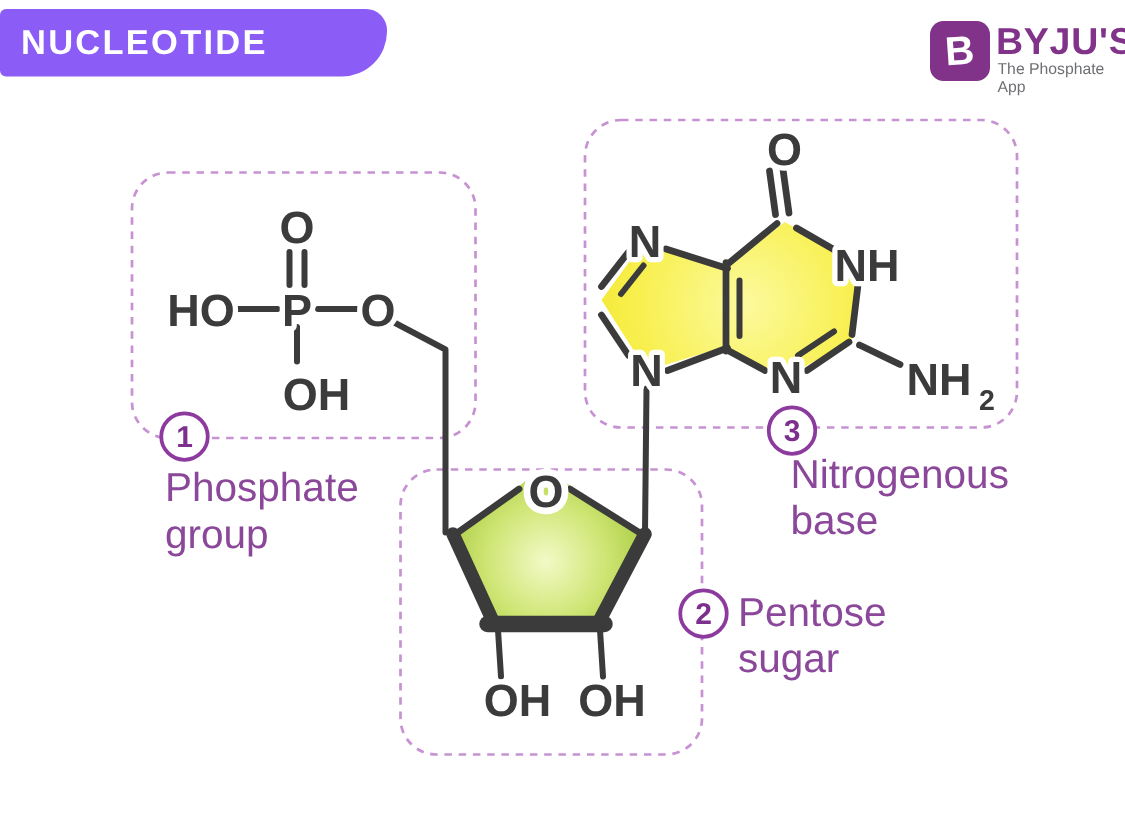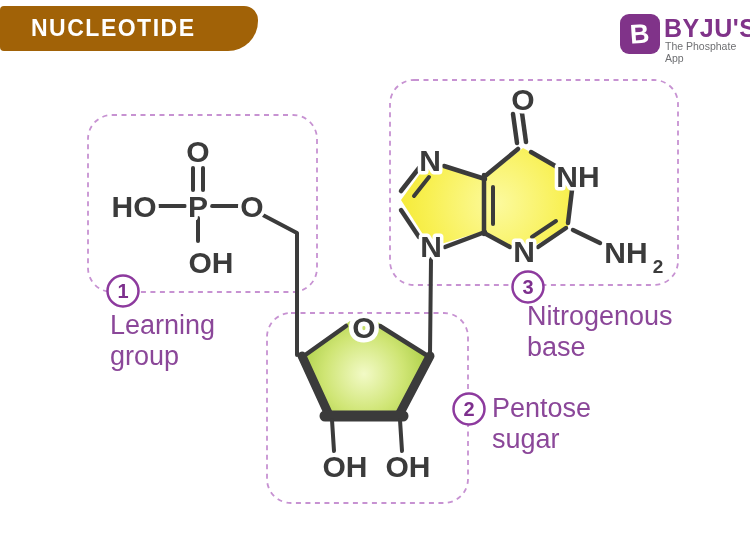--- a/index.html
+++ b/index.html
@@ -3,22 +3,22 @@
 <meta charset="utf-8">
 <style>
   html,body { margin:0; padding:0; background:#ffffff; }
   #stage {
     position:relative; width:750px; height:556px; background:#ffffff;
     font-family:"Liberation Sans", sans-serif; overflow:hidden;
   }
   
   #banner {
     position:absolute; left:0; top:6px; width:258px; height:45px;
-    background:#a16207; border-radius:4px 14px 30px 4px;
-    display:flex; align-items:center; padding-left:31px; box-sizing:border-box;
+    background:#8b5cf6; border-radius:4px 14px 30px 4px;
+    display:flex; align-items:center; padding-left:14px; box-sizing:border-box;
   }
   #banner .title {
     color:#ffffff; font-size:23px; font-weight:bold; letter-spacing:1.5px;
   }
   
   #logo { position:absolute; left:619px; top:13px; width:130px; height:46px; }
   #logo .bbox {
     position:absolute; left:1px; top:1px; width:40px; height:40px;
     background:#803389; border-radius:9px;
     display:flex; align-items:center; justify-content:center;
@@ -151,20 +151,20 @@
     <g>
       <circle cx="123" cy="291" r="15.5" fill="#ffffff" stroke="#8d3a9e" stroke-width="2.5"></circle>
       <text class="badge-digit" x="123" y="298">1</text>
       <circle cx="469" cy="409" r="15.5" fill="#ffffff" stroke="#8d3a9e" stroke-width="2.5"></circle>
       <text class="badge-digit" x="469" y="416">2</text>
       <circle cx="528" cy="287" r="15.5" fill="#ffffff" stroke="#8d3a9e" stroke-width="2.5"></circle>
       <text class="badge-digit" x="528" y="294">3</text>
     </g>
   </svg>
 
-  <div id="label-phosphate" class="group-label">Learning
+  <div id="label-phosphate" class="group-label">Phosphate
 group</div>
   <div id="label-pentose" class="group-label">Pentose
 sugar</div>
   <div id="label-nitrogenous" class="group-label">Nitrogenous
 base</div>
 
 </div>
 
 </body></html>

